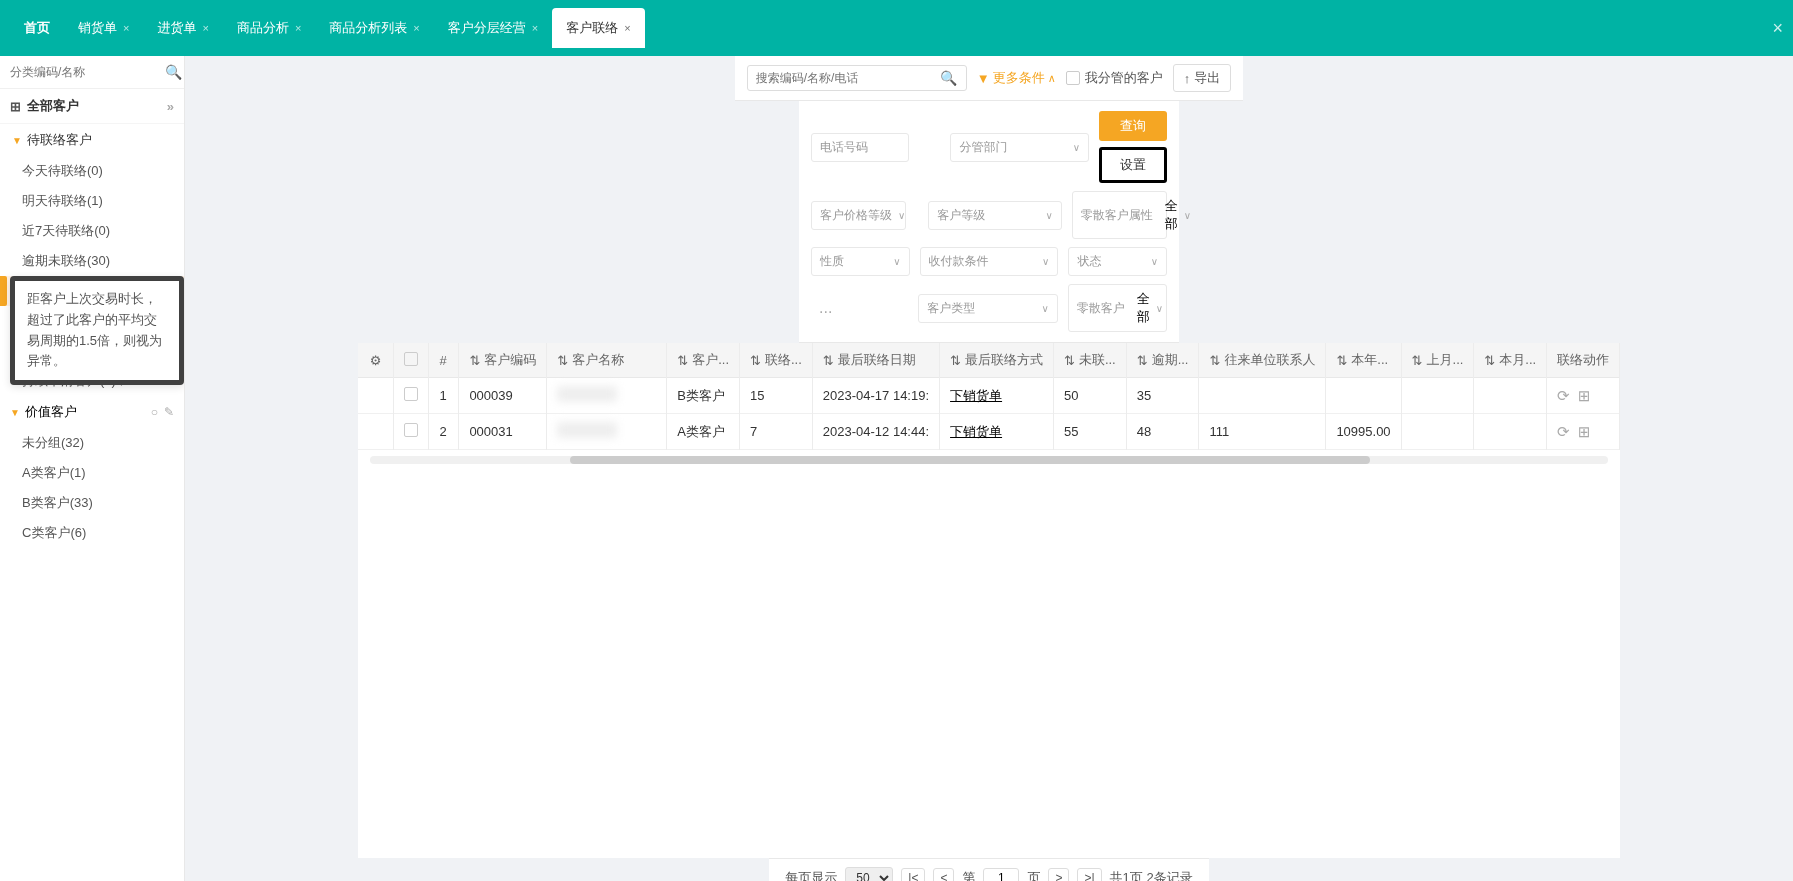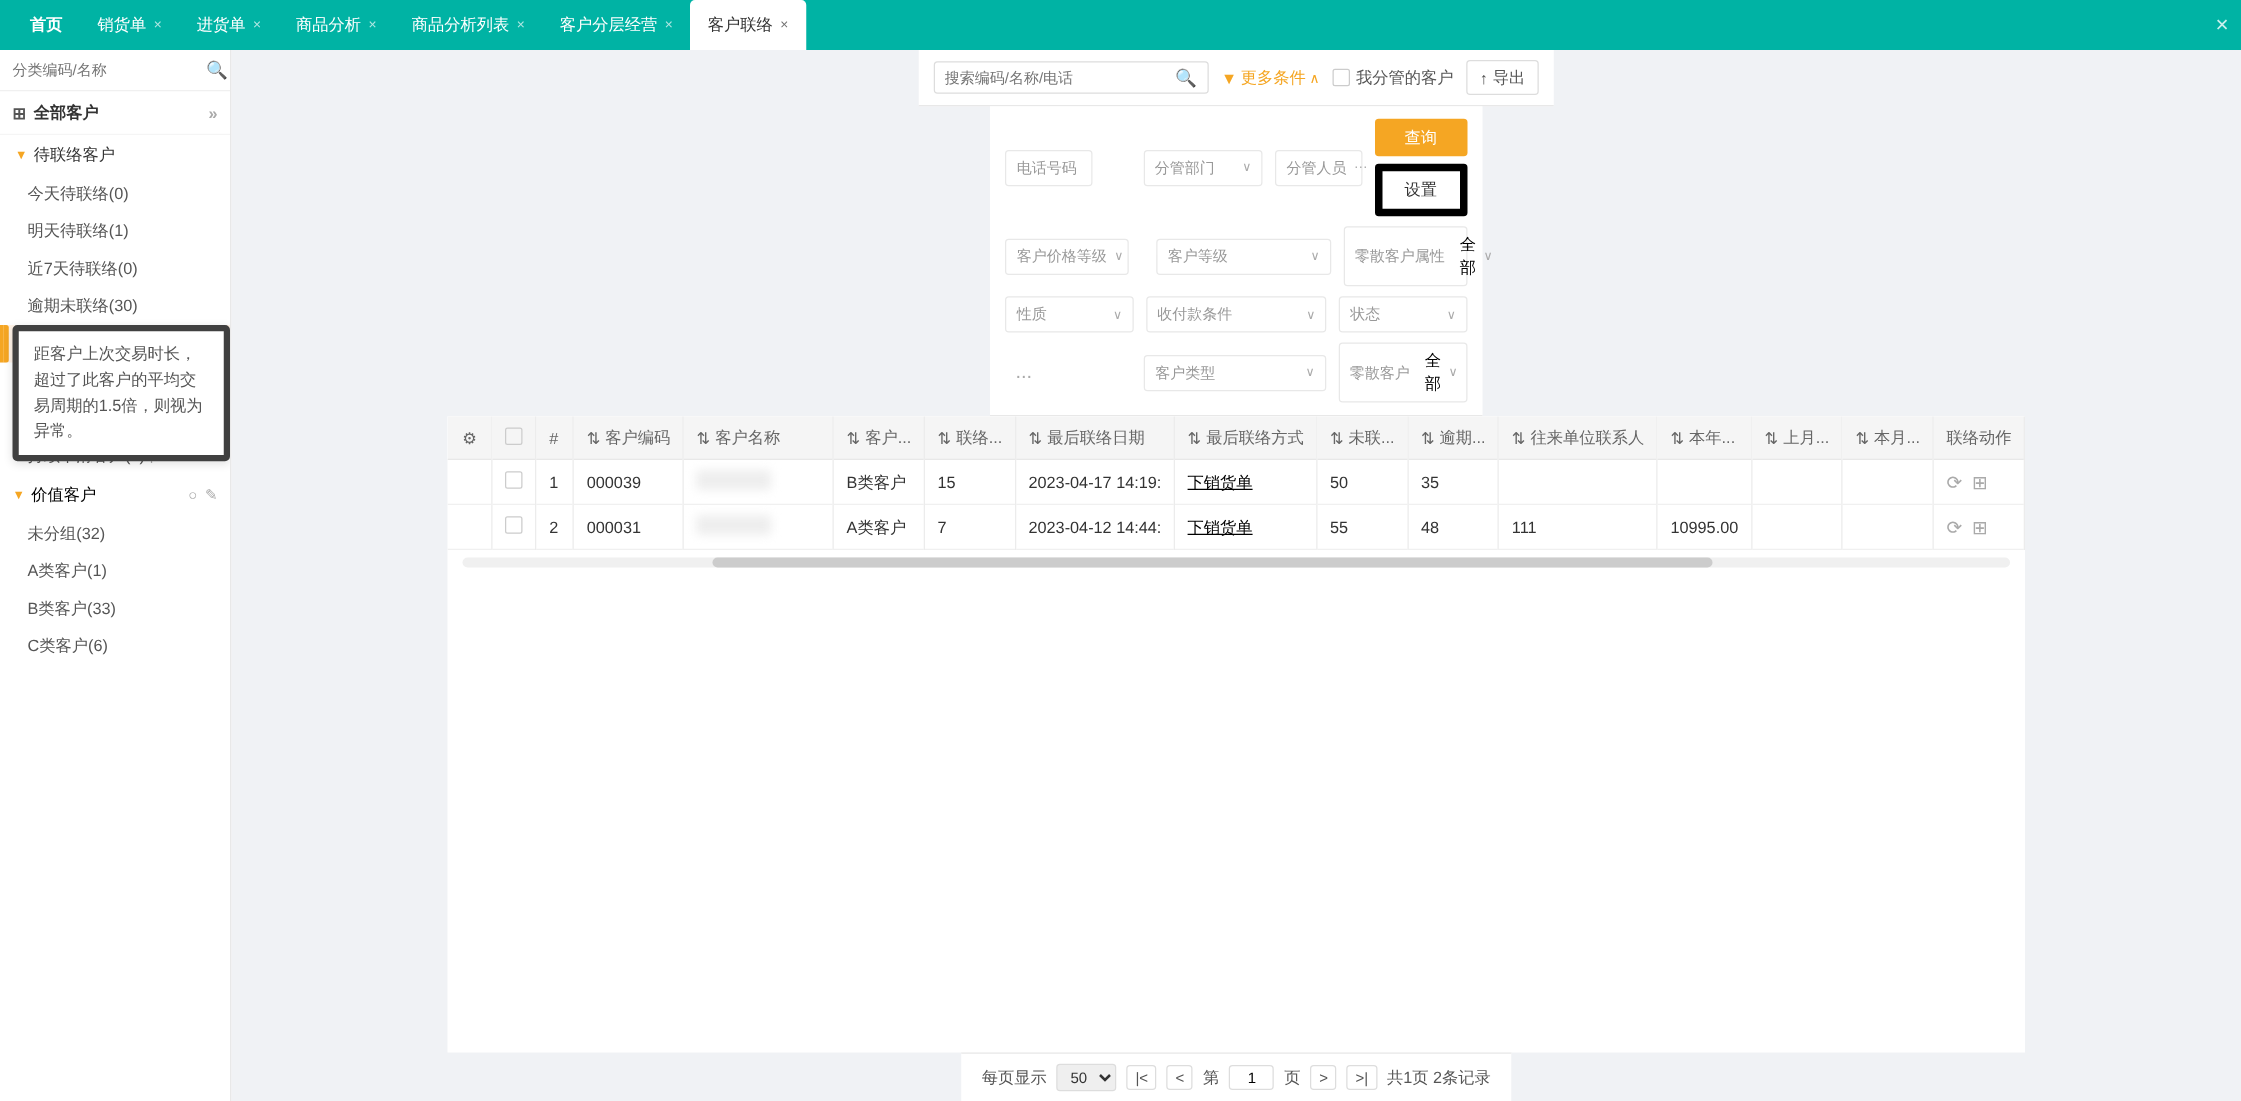--- a/index.html
+++ b/index.html
@@ -1,21 +1,21 @@
 <!DOCTYPE html>
 <html><head>
   <meta charset="utf-8">
   <style>
     * { box-sizing: border-box; margin: 0; padding: 0; font-family: 'Microsoft YaHei', Arial, sans-serif; font-size: 13px; }
     body { background: #f0f2f5; overflow: hidden; width: 1793px; height: 881px; }
 
     
     .top-nav {
       display: flex; align-items: center;
-      background: #00b3a4; height: 40px; padding: 0 10px;
+      background: #00b3a4; height: 56px; padding: 0 10px;
       color: white; position: relative;
     }
     .nav-item {
       padding: 0 14px; height: 40px; display: flex; align-items: center;
       cursor: pointer; font-size: 13px; color: white; white-space: nowrap;
       position: relative;
     }
     .nav-item.active {
       background: white; color: #333; border-radius: 4px 4px 0 0;
     }
@@ -115,21 +115,21 @@
     .filter-field label { color: #999; font-size: 12px; white-space: nowrap; margin-right: 6px; }
     .filter-field .dropdown-arrow { margin-left: auto; color: #aaa; font-size: 10px; }
     .filter-actions {
       display: flex; flex-direction: column; gap: 6px; flex-shrink: 0;
     }
     .btn-query {
       background: #f5a623; color: white; border: none; border-radius: 3px;
       padding: 6px 18px; cursor: pointer; font-size: 13px; white-space: nowrap;
     }
     .btn-settings {
-      background: white; color: #333; border: 6px solid #000000; border-radius: 3px;
+      background: white; color: #333; border: 3px solid #000000; border-radius: 3px;
       padding: 6px 18px; cursor: pointer; font-size: 13px; white-space: nowrap;
     }
     .filter-more-ellipsis { color: #aaa; font-size: 16px; cursor: pointer; }
 
     
     .table-area {
       flex: 1; overflow: auto; background: white;
     }
     table {
       width: 100%; border-collapse: collapse; font-size: 12px;
@@ -336,24 +336,20 @@
 
     <div class="advanced-filter">
 
       <div class="filter-row">
         <div class="filter-field" style="flex:2;">
           <label>电话号码</label>
         </div>
         <div class="filter-field" style="flex:3;margin-left:31px;">
           <label>分管部门</label>
           <span class="dropdown-arrow">∨</span>
-        </div>
-        <div class="filter-field" style="flex:2;">
-          <label>分管人员</label>
-          <span style="margin-left:auto;color:#aaa;font-size:11px;">···</span>
         </div>
         <div class="filter-actions">
           <button class="btn-query">查询</button>
           <button class="btn-settings">设置</button>
         </div>
       </div>
 
       <div class="filter-row">
         <div class="filter-field" style="flex:2;">
           <label>客户价格等级</label>

